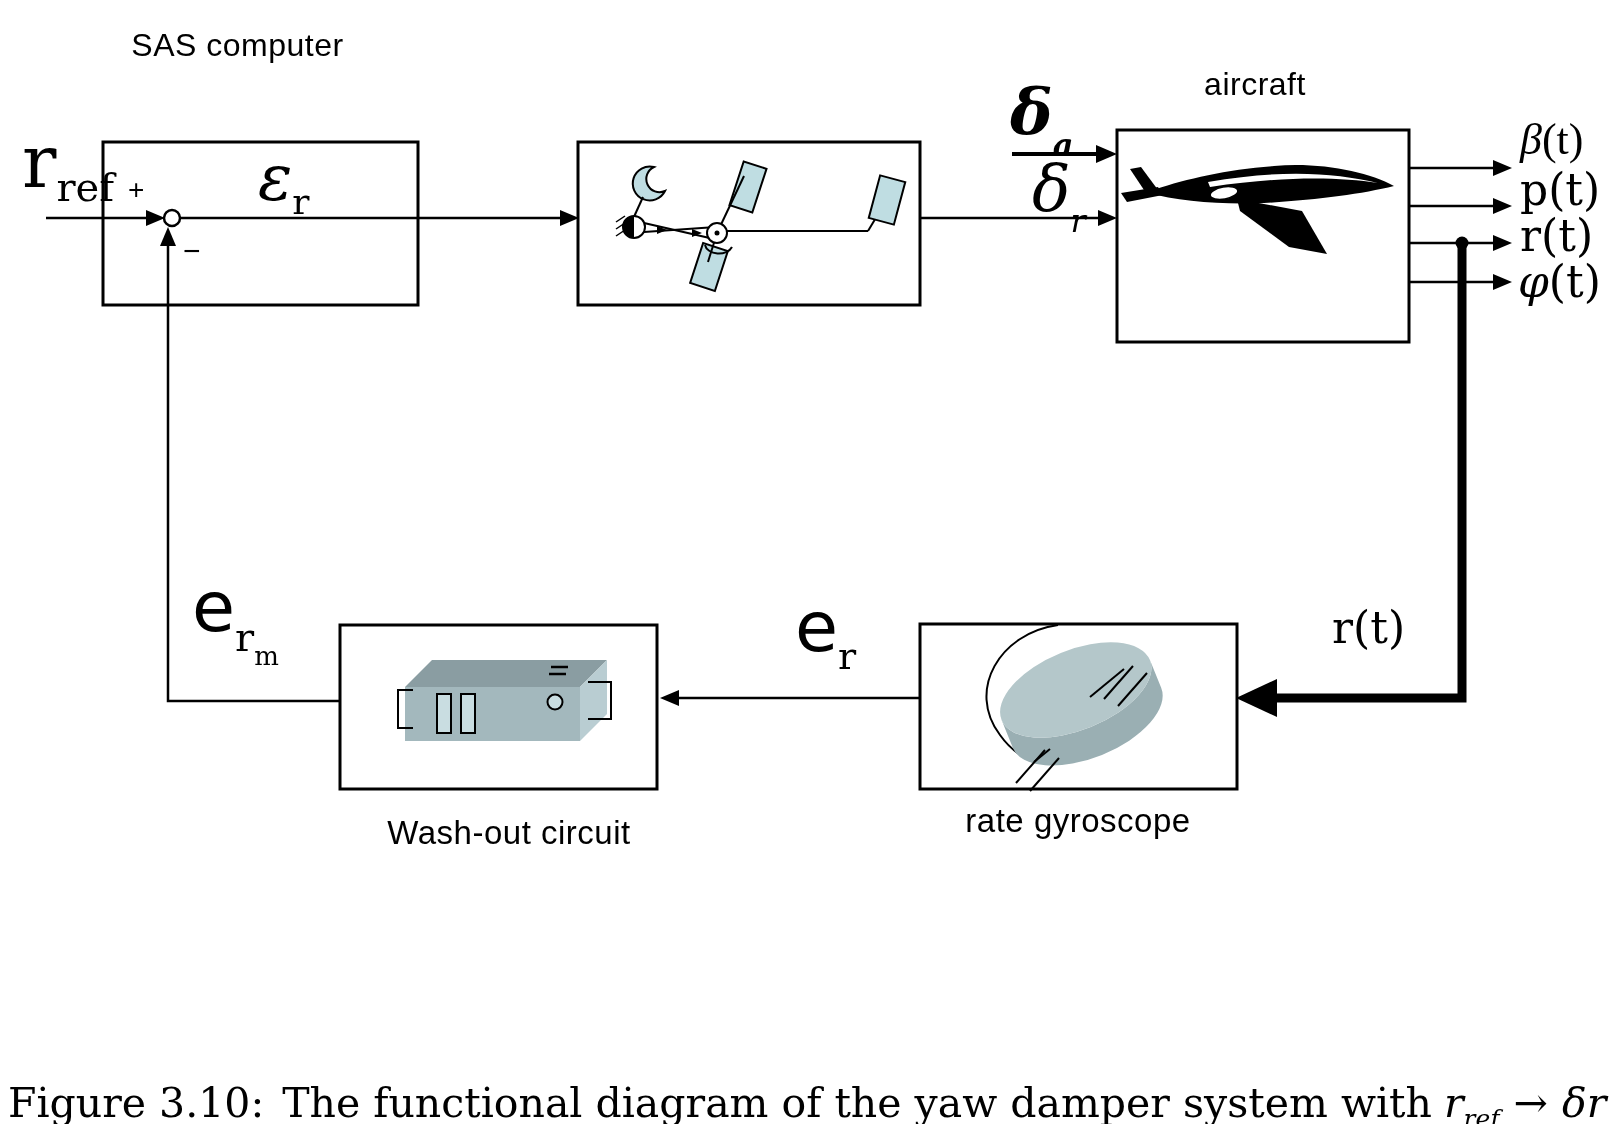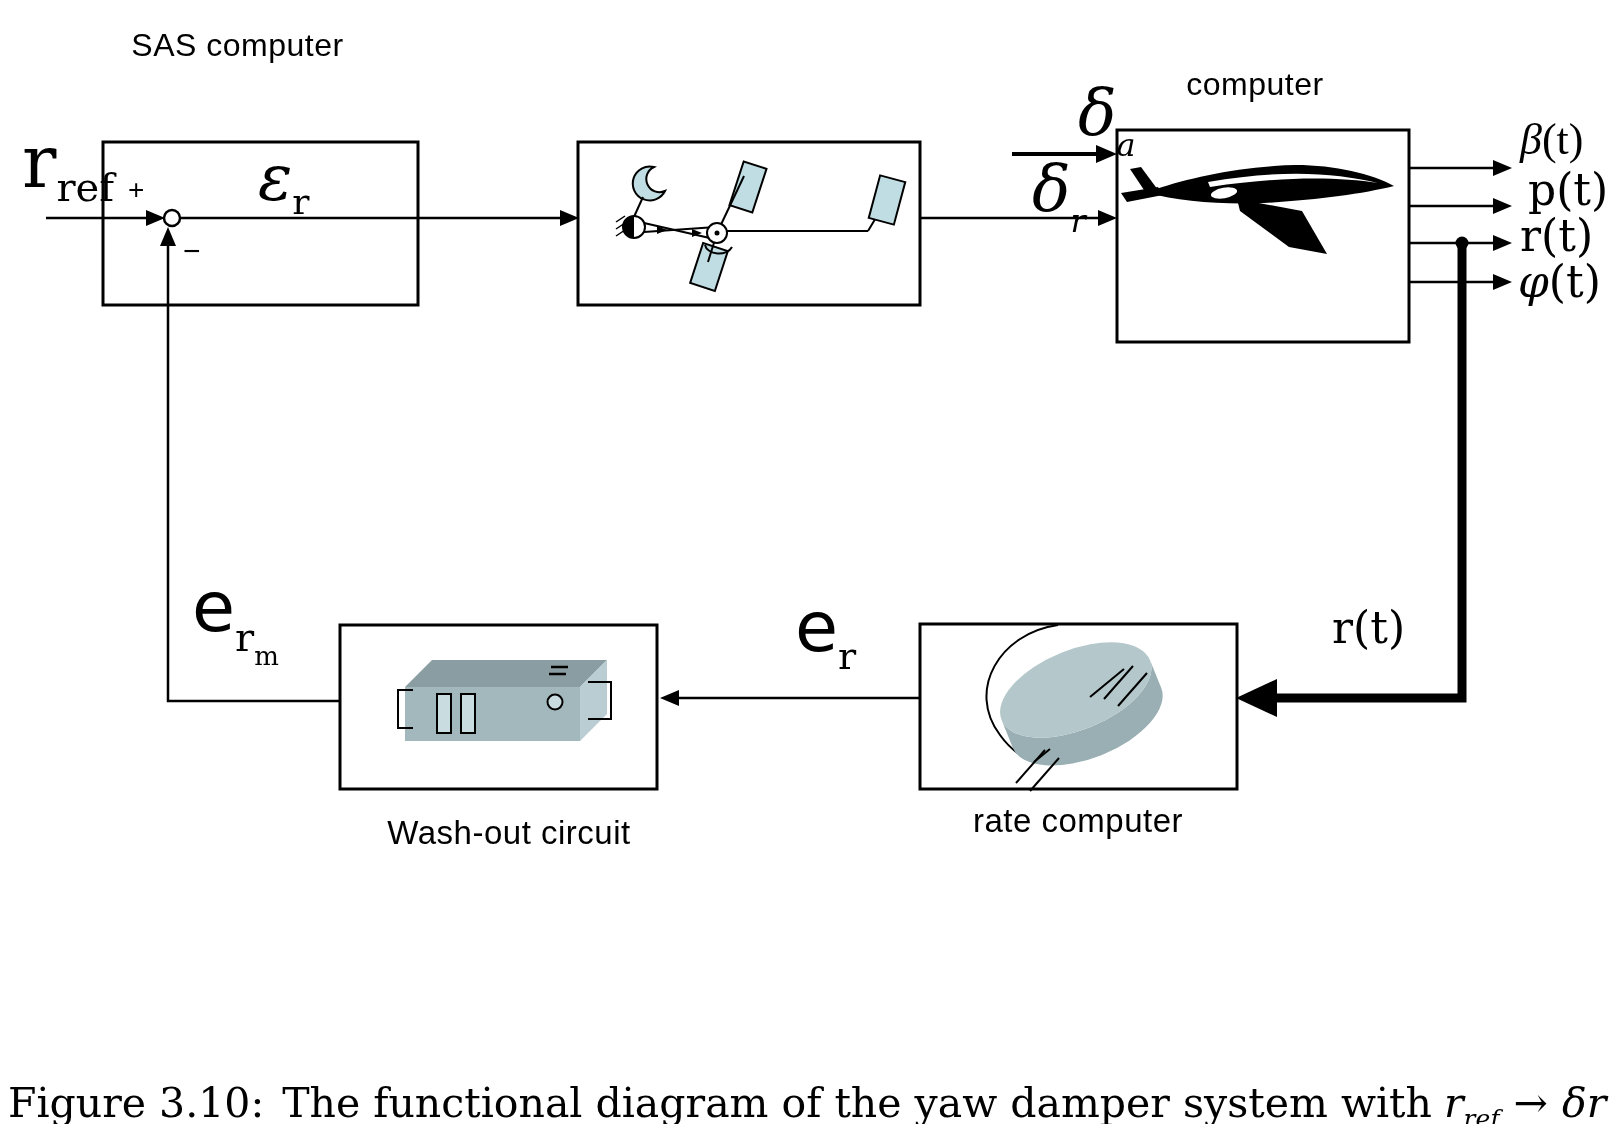--- a/index.html
+++ b/index.html
@@ -145,37 +145,37 @@
     <rect x="461" y="694" width="14" height="39" stroke="#000" stroke-width="2" fill="#c9dde1"></rect>
     <circle cx="555" cy="702" r="7.5" stroke="#000" stroke-width="2" fill="#c9dde1"></circle>
     <line x1="551" y1="667" x2="568" y2="667" stroke="#000" stroke-width="2.5"></line>
     <line x1="549" y1="674" x2="566" y2="674" stroke="#000" stroke-width="2.5"></line>
     <polyline class="ln-thin" points="413,690 398,690 398,728 413,728"></polyline>
     <polyline class="ln-thin" points="588,682 611,682 611,719 588,719"></polyline>
   </g>
 </svg>
 
 <div class="lbl title" style="left:95px;top:27px;width:285px;">SAS computer</div>
-<div class="lbl title" style="left:1145px;top:66px;width:220px;">computer</div>
+<div class="lbl title" style="left:1145px;top:66px;width:220px;">aircraft</div>
 <div class="lbl title" style="left:349px;top:802px;width:320px;font-size:33px;margin-top:12px;">Wash-out circuit</div>
-<div class="lbl title" style="left:918px;top:802px;width:320px;font-size:33px;">rate computer</div>
+<div class="lbl title" style="left:918px;top:802px;width:320px;font-size:33px;">rate gyroscope</div>
 
 <div class="lbl serif" style="left:22px;top:126px;font-size:72px;line-height:1;"><span>r</span><span class="sub" style="font-size:40px;">ref</span></div>
 
 <div class="lbl" style="left:128px;top:174px;font-size:28px;">+</div>
 <div class="lbl" style="left:183px;top:234px;font-size:30px;">−</div>
 
 <div class="lbl serif" style="left:258px;top:146px;font-size:64px;line-height:1;"><span class="it">ε</span><span class="sub" style="font-size:36px;">r</span></div>
 
-<div class="lbl serif" style="left:1078px;top:80px;font-size:64px;line-height:1;"><span class="it">δ</span><span class="it" style="font-size:32px;vertical-align:-22px;">a</span></div>
+<div class="lbl serif" style="left:1010px;top:80px;font-size:64px;line-height:1;font-weight:bold;"><span class="it">δ</span><span class="it" style="font-size:32px;vertical-align:-22px;">a</span></div>
 
 <div class="lbl serif" style="left:1032px;top:156px;font-size:64px;line-height:1;"><span class="it">δ</span><span class="it" style="font-size:32px;vertical-align:-22px;">r</span></div>
 
 <div class="lbl out-lbl" style="left:1520px;top:118px;font-family:Liberation Serif, serif;"><span class="it">β</span><span>(t)</span></div>
-<div class="lbl out-lbl" style="left:1520px;top:168px;margin-left:8px;"><span>p</span><span>(t)</span></div>
+<div class="lbl out-lbl" style="left:1520px;top:168px;"><span>p</span><span>(t)</span></div>
 <div class="lbl out-lbl" style="left:1520px;top:214px;"><span>r</span><span>(t)</span></div>
 <div class="lbl out-lbl" style="left:1518px;top:260px;"><span class="it">φ</span><span>(t)</span></div>
 
 <div class="lbl out-lbl" style="left:1332px;top:606px;"><span>r</span><span>(t)</span></div>
 
 <div class="lbl sanse" style="left:795px;top:592px;font-size:70px;line-height:1;"><span>e</span><span class="serif" style="font-size:38px;vertical-align:-18px;">r</span></div>
 
 <div class="lbl sanse" style="left:192px;top:572px;font-size:70px;line-height:1;"><span>e</span><span class="serif" style="font-size:40px;vertical-align:-20px;">r</span><span class="serif" style="font-size:26px;vertical-align:-34px;">m</span></div>
 
 <div class="lbl caption" style="left:8px;top:1080px;"><span>Figure 3.10:</span><span style="margin-left:18px;">The functional diagram of the yaw damper system with</span><span class="it" style="margin-left:12px;">r</span><span class="csub it">ref</span><span style="margin-left:14px;">→</span><span class="it" style="margin-left:14px;">δr</span></div>

